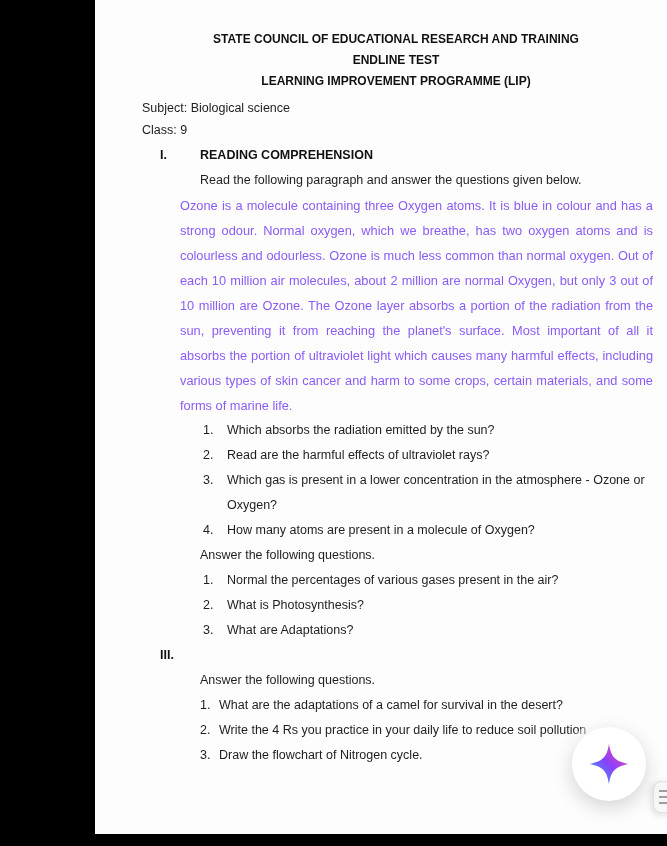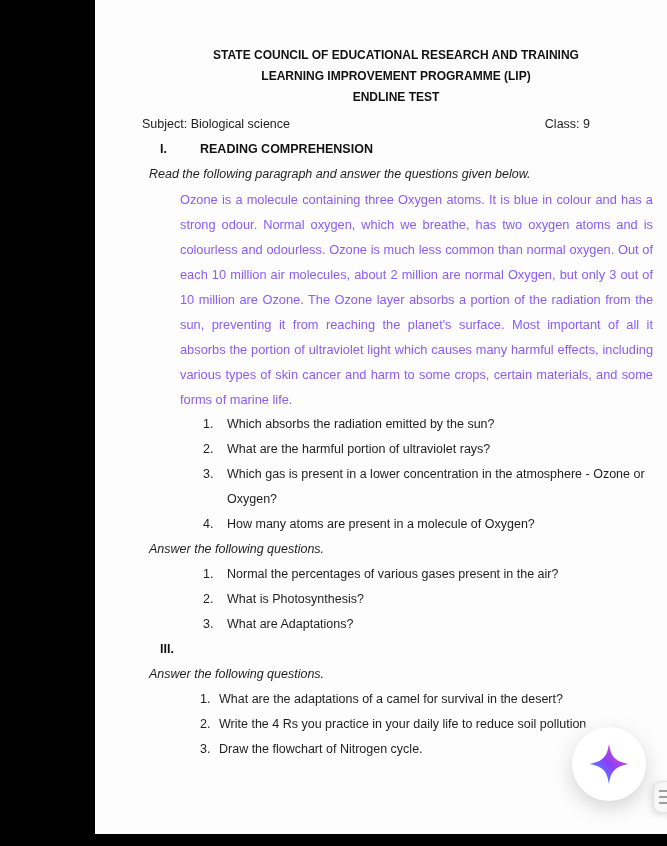--- a/index.html
+++ b/index.html
@@ -10,41 +10,41 @@
     font-family:"Liberation Sans", sans-serif;
     overflow:hidden;
   }
   .page {
     position:absolute; left:95px; top:0;
     width:572px; height:834px;
     background:#fdfdfd; color:#222;
   }
   .doc-header {
     margin-left:30px;
-    padding-top:45px;
+    padding-top:29px;
     text-align:center;
     font-weight:bold;
     font-size:12px;
     line-height:21px;
     color:#111;
   }
   .meta-row {
     display:flex; justify-content:space-between;
     padding:5px 77px 0 47px;
-    font-size:12.5px; line-height:22px; color:#1d1d1d;
+    font-size:12.5px; line-height:22px; color:#1d1d1d;flex-direction:column;
   }
   .sections { font-size:12.5px; line-height:25px; color:#1e1e1e; margin-top:2px; }
   .sec-head {
     display:flex;
     margin-left:65px;
     font-weight:bold;
     color:#111;
   }
   .sec-num { width:40px; flex:none; }
-  .sec-intro { margin-left:54px;font-style:italic; }
+  .sec-intro { margin-left:105px; }
   .paragraph {
     margin-left:85px;
     width:473px;
     text-align:justify;
     font-size:12.8px;
     line-height:25px;
     color:#8b5cf6;
   }
   .q-item { display:flex; margin-left:108px; }
   .q-num { width:24px; flex:none; }
@@ -83,22 +83,22 @@
 </style>
 </head>
 <body>
 
 <div class="left-bar"></div>
 
 <div class="page">
 
   <div class="doc-header">
     <div>STATE COUNCIL OF EDUCATIONAL RESEARCH AND TRAINING</div>
+    <div>ENDLINE TEST</div>
     <div>LEARNING IMPROVEMENT PROGRAMME (LIP)</div>
-    <div>ENDLINE TEST</div>
   </div>
 
   <div class="meta-row">
     <span>Subject: Biological science</span>
     <span>Class: 9</span>
   </div>
 
   <div class="sections">
 
     <div class="sec sec1">
@@ -108,21 +108,21 @@
       </div>
       <div class="sec-intro">Read the following paragraph and answer the questions given below.</div>
       <div class="paragraph">Ozone is a molecule containing three Oxygen atoms. It is blue in colour and has a strong odour. Normal oxygen, which we breathe, has two oxygen atoms and is colourless and odourless. Ozone is much less common than normal oxygen. Out of each 10 million air molecules, about 2 million are normal Oxygen, but only 3 out of 10 million are Ozone. The Ozone layer absorbs a portion of the radiation from the sun, preventing it from reaching the planet's surface. Most important of all it absorbs the portion of ultraviolet light which causes many harmful effects, including various types of skin cancer and harm to some crops, certain materials, and some forms of marine life.</div>
       <div class="q-list">
         <div class="q-item">
           <span class="q-num">1.</span>
           <span class="q-text">Which absorbs the radiation emitted by the sun?</span>
         </div>
         <div class="q-item">
           <span class="q-num">2.</span>
-          <span class="q-text">What are the harmful portion of ultraviolet rays?</span>
+          <span class="q-text">Read are the harmful effects of ultraviolet rays?</span>
         </div>
         <div class="q-item">
           <span class="q-num">3.</span>
           <span class="q-text">Which gas is present in a lower concentration in the atmosphere - Ozone or Oxygen?</span>
         </div>
         <div class="q-item">
           <span class="q-num">4.</span>
           <span class="q-text">How many atoms are present in a molecule of Oxygen?</span>
         </div>
       </div>

